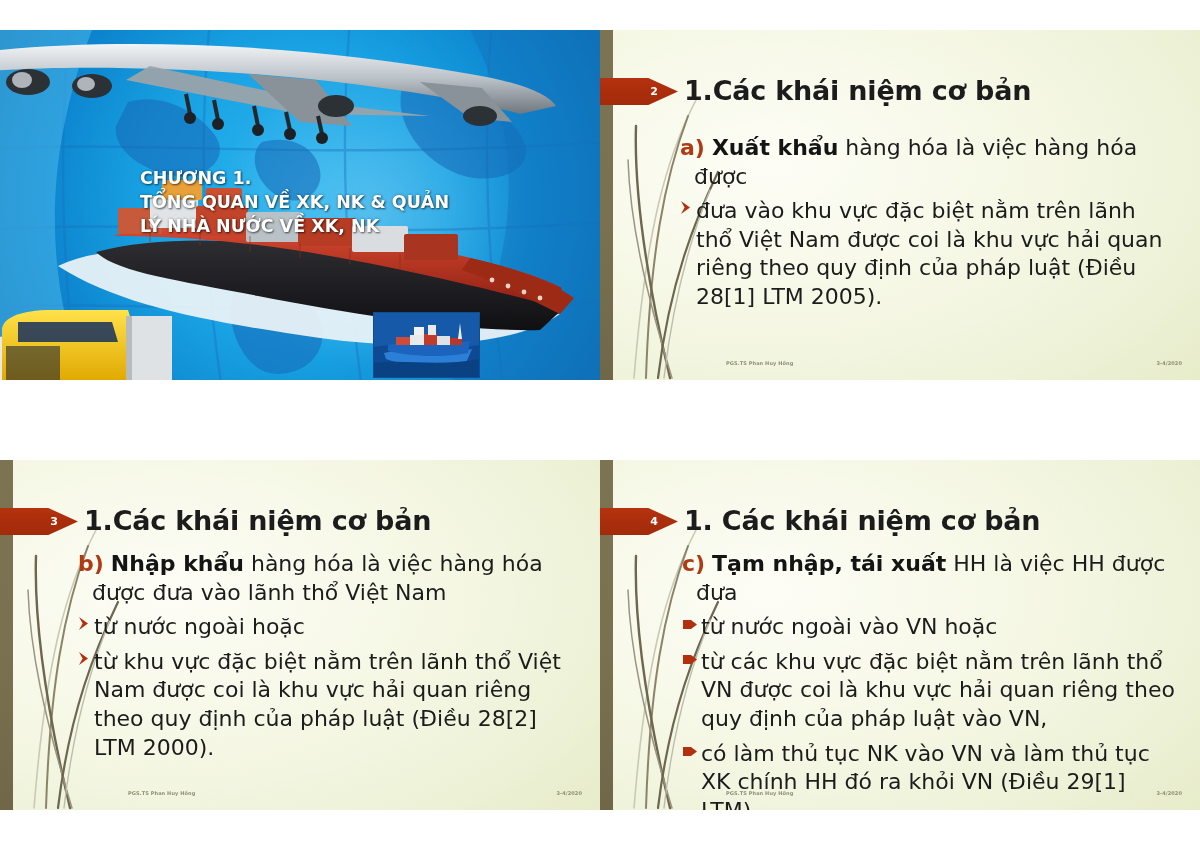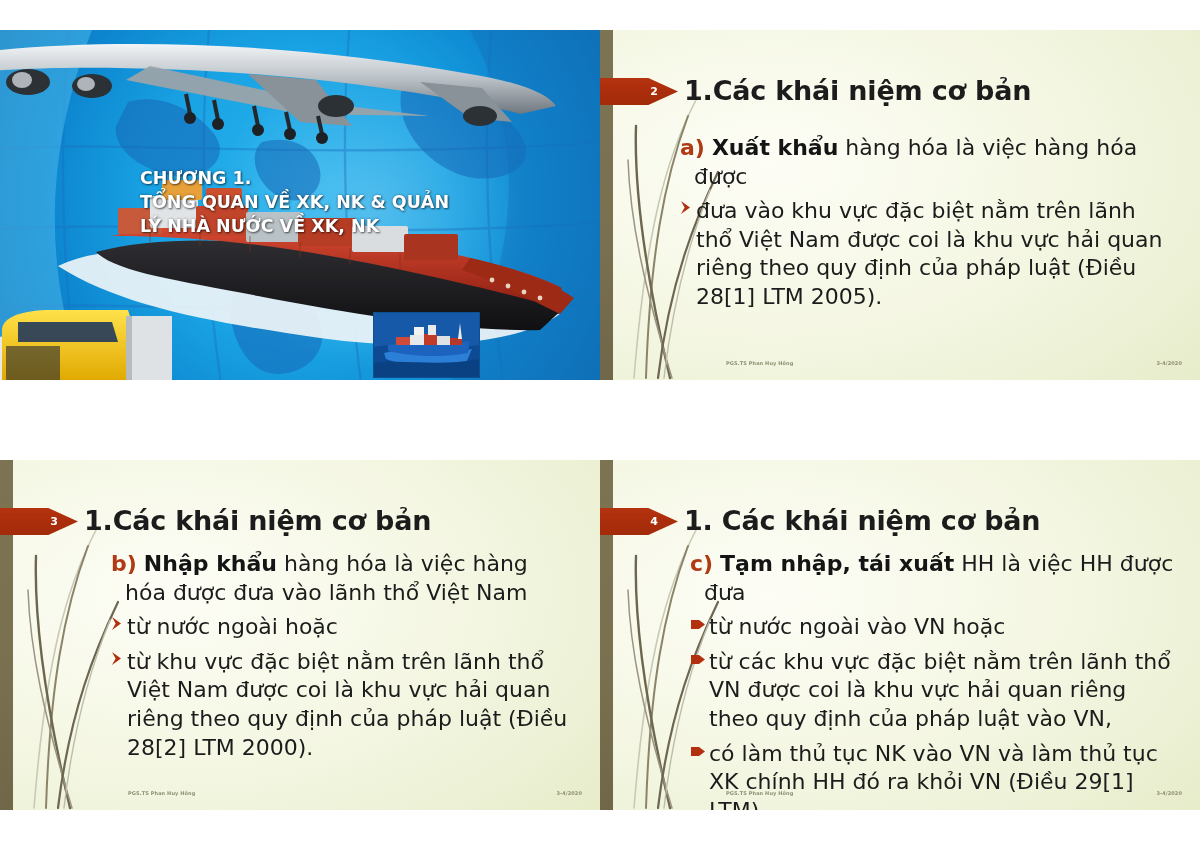--- a/index.html
+++ b/index.html
@@ -52,22 +52,22 @@
     font-size:27px;font-weight:bold;color:#1c1c1c;
     letter-spacing:-0.2px;line-height:1.12;
   }
 
   
   .body{
     position:absolute;left:80px;right:22px;top:104px;
     font-family:"DejaVu Sans", sans-serif;
     font-size:22px;color:#1c1c1c;line-height:1.30;
   }
-  .body.b3{top:90px;left:78px;right:28px;margin-left:33px;}
-  .body.b4{top:90px;left:82px;right:24px;margin-left:8px;}
+  .body.b3{top:90px;left:78px;right:28px;}
+  .body.b4{top:90px;left:82px;right:24px;}
 
   .line{position:relative;margin:0 0 6px 0;}
   .lab{color:#b03a14;font-weight:bold;}
   .strong{font-weight:bold;color:#141414;}
 
   
   .lead{padding-left:0;}
   .lead.ind{padding-left:14px;text-indent:-14px;}
 
   

